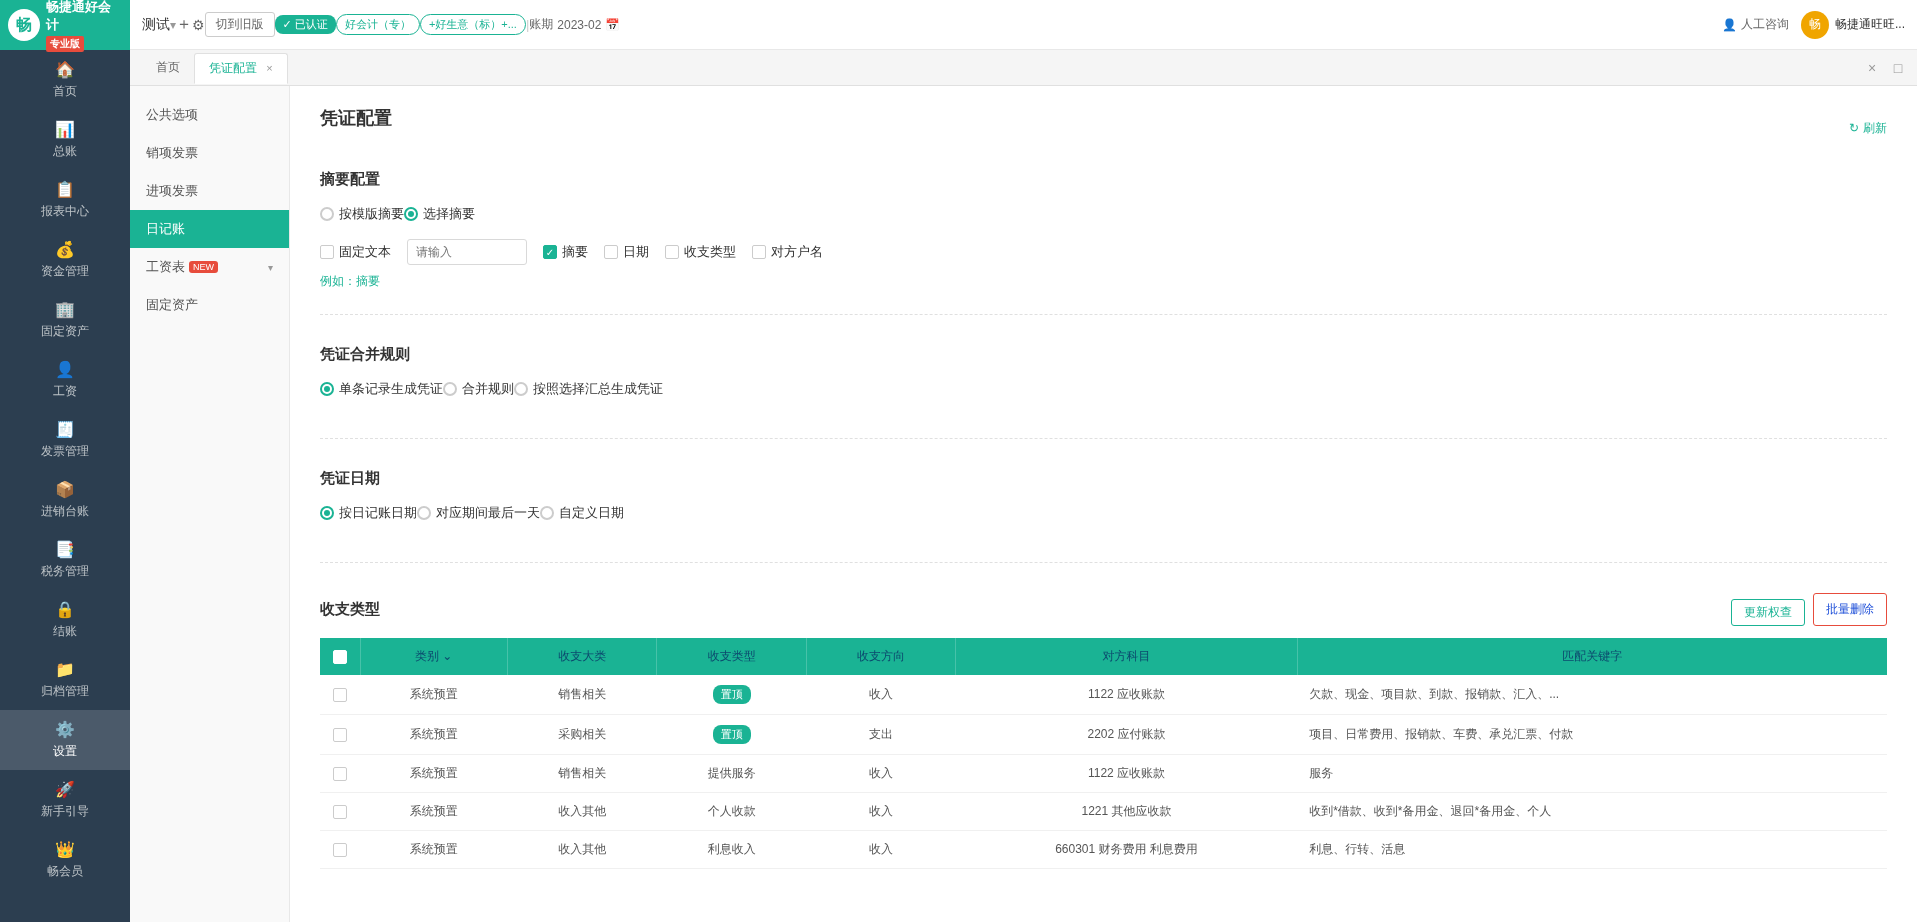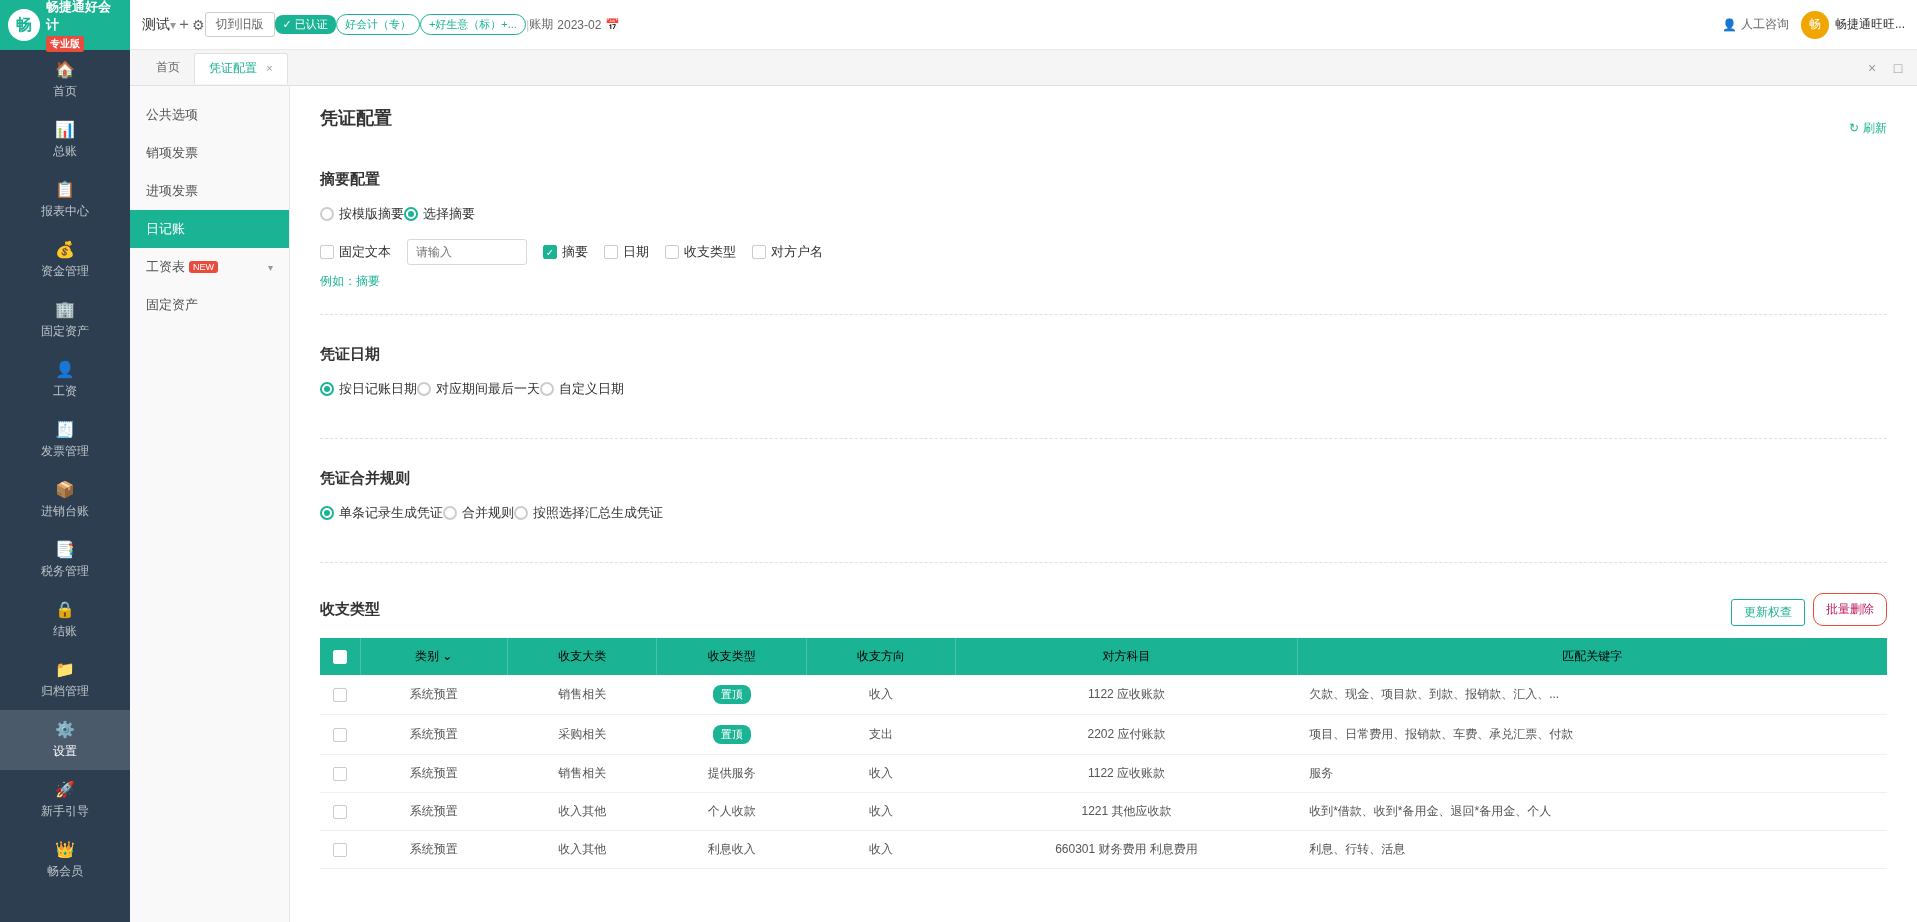--- a/index.html
+++ b/index.html
@@ -81,25 +81,25 @@
 
     
     .merge-rules-section { }
 
     
     .revenue-section { }
     .revenue-header { display: flex; align-items: center; justify-content: space-between; margin-bottom: 12px; }
     .revenue-title { font-size: 15px; font-weight: 600; color: #333; }
     .revenue-actions { display: flex; gap: 8px; }
     .btn-update { background: white; border: 1px solid #1ab394; color: #1ab394; padding: 4px 12px; border-radius: 3px; font-size: 12px; cursor: pointer; margin-top: 6px; }
-    .btn-batch-delete { background: white; border: 1px solid #e74c3c; color: #be185d; padding: 4px 12px; border-radius: 10px; font-size: 12px; cursor: pointer; }
+    .btn-batch-delete { background: white; border: 1px solid #e74c3c; color: #1d4ed8; padding: 4px 12px; border-radius: 3px; font-size: 12px; cursor: pointer; }
 
     
     .data-table { width: 100%; border-collapse: collapse; font-size: 12px; }
-    .data-table thead tr { background: #1ab394; color: #000000; }
+    .data-table thead tr { background: #1ab394; color: #0c4a6e; }
     .data-table thead th { padding: 10px 12px; text-align: center; font-weight: 500; border-right: 1px solid rgba(255,255,255,0.2); }
     .data-table thead th:last-child { border-right: none; }
     .data-table tbody tr { border-bottom: 1px solid #f0f0f0; }
     .data-table tbody td { padding: 10px 12px; text-align: center; color: #555; }
     .data-table tbody td:last-child { text-align: left; }
     .checkbox-cell { width: 40px; }
     .tag-btn { background: #1ab394; color: white; padding: 2px 8px; border-radius: 8px; font-size: 11px; border: none; cursor: pointer; }
 
     
     .header-row { display: flex; align-items: center; justify-content: space-between; margin-bottom: 20px; }
@@ -285,52 +285,52 @@
             <span>收支类型</span>
           </label>
           <label class="checkbox-item">
             <div class="checkbox-box"></div>
             <span>对方户名</span>
           </label>
         </div>
         <div class="example-text">例如：摘要</div>
       </div>
 
+      <div class="section merge-rules-section">
+        <div class="section-title">凭证合并规则</div>
+        <div class="radio-group">
+          <label class="radio-item">
+            <div class="radio-circle checked"></div>
+            <span>单条记录生成凭证</span>
+          </label>
+          <label class="radio-item">
+            <div class="radio-circle"></div>
+            <span>合并规则</span>
+          </label>
+          <label class="radio-item">
+            <div class="radio-circle"></div>
+            <span>按照选择汇总生成凭证</span>
+          </label>
+        </div>
+      </div>
+
       <div class="section voucher-date-section">
         <div class="section-title">凭证日期</div>
         <div class="radio-group">
           <label class="radio-item">
             <div class="radio-circle checked"></div>
             <span>按日记账日期</span>
           </label>
           <label class="radio-item">
             <div class="radio-circle"></div>
             <span>对应期间最后一天</span>
           </label>
           <label class="radio-item">
             <div class="radio-circle"></div>
             <span>自定义日期</span>
-          </label>
-        </div>
-      </div>
-
-      <div class="section merge-rules-section">
-        <div class="section-title">凭证合并规则</div>
-        <div class="radio-group">
-          <label class="radio-item">
-            <div class="radio-circle checked"></div>
-            <span>单条记录生成凭证</span>
-          </label>
-          <label class="radio-item">
-            <div class="radio-circle"></div>
-            <span>合并规则</span>
-          </label>
-          <label class="radio-item">
-            <div class="radio-circle"></div>
-            <span>按照选择汇总生成凭证</span>
           </label>
         </div>
       </div>
 
       <div class="revenue-section">
         <div class="revenue-header">
           <div class="revenue-title">收支类型</div>
           <div class="revenue-actions">
             <button class="btn-update">更新权查</button>
             <button class="btn-batch-delete">批量删除</button>

